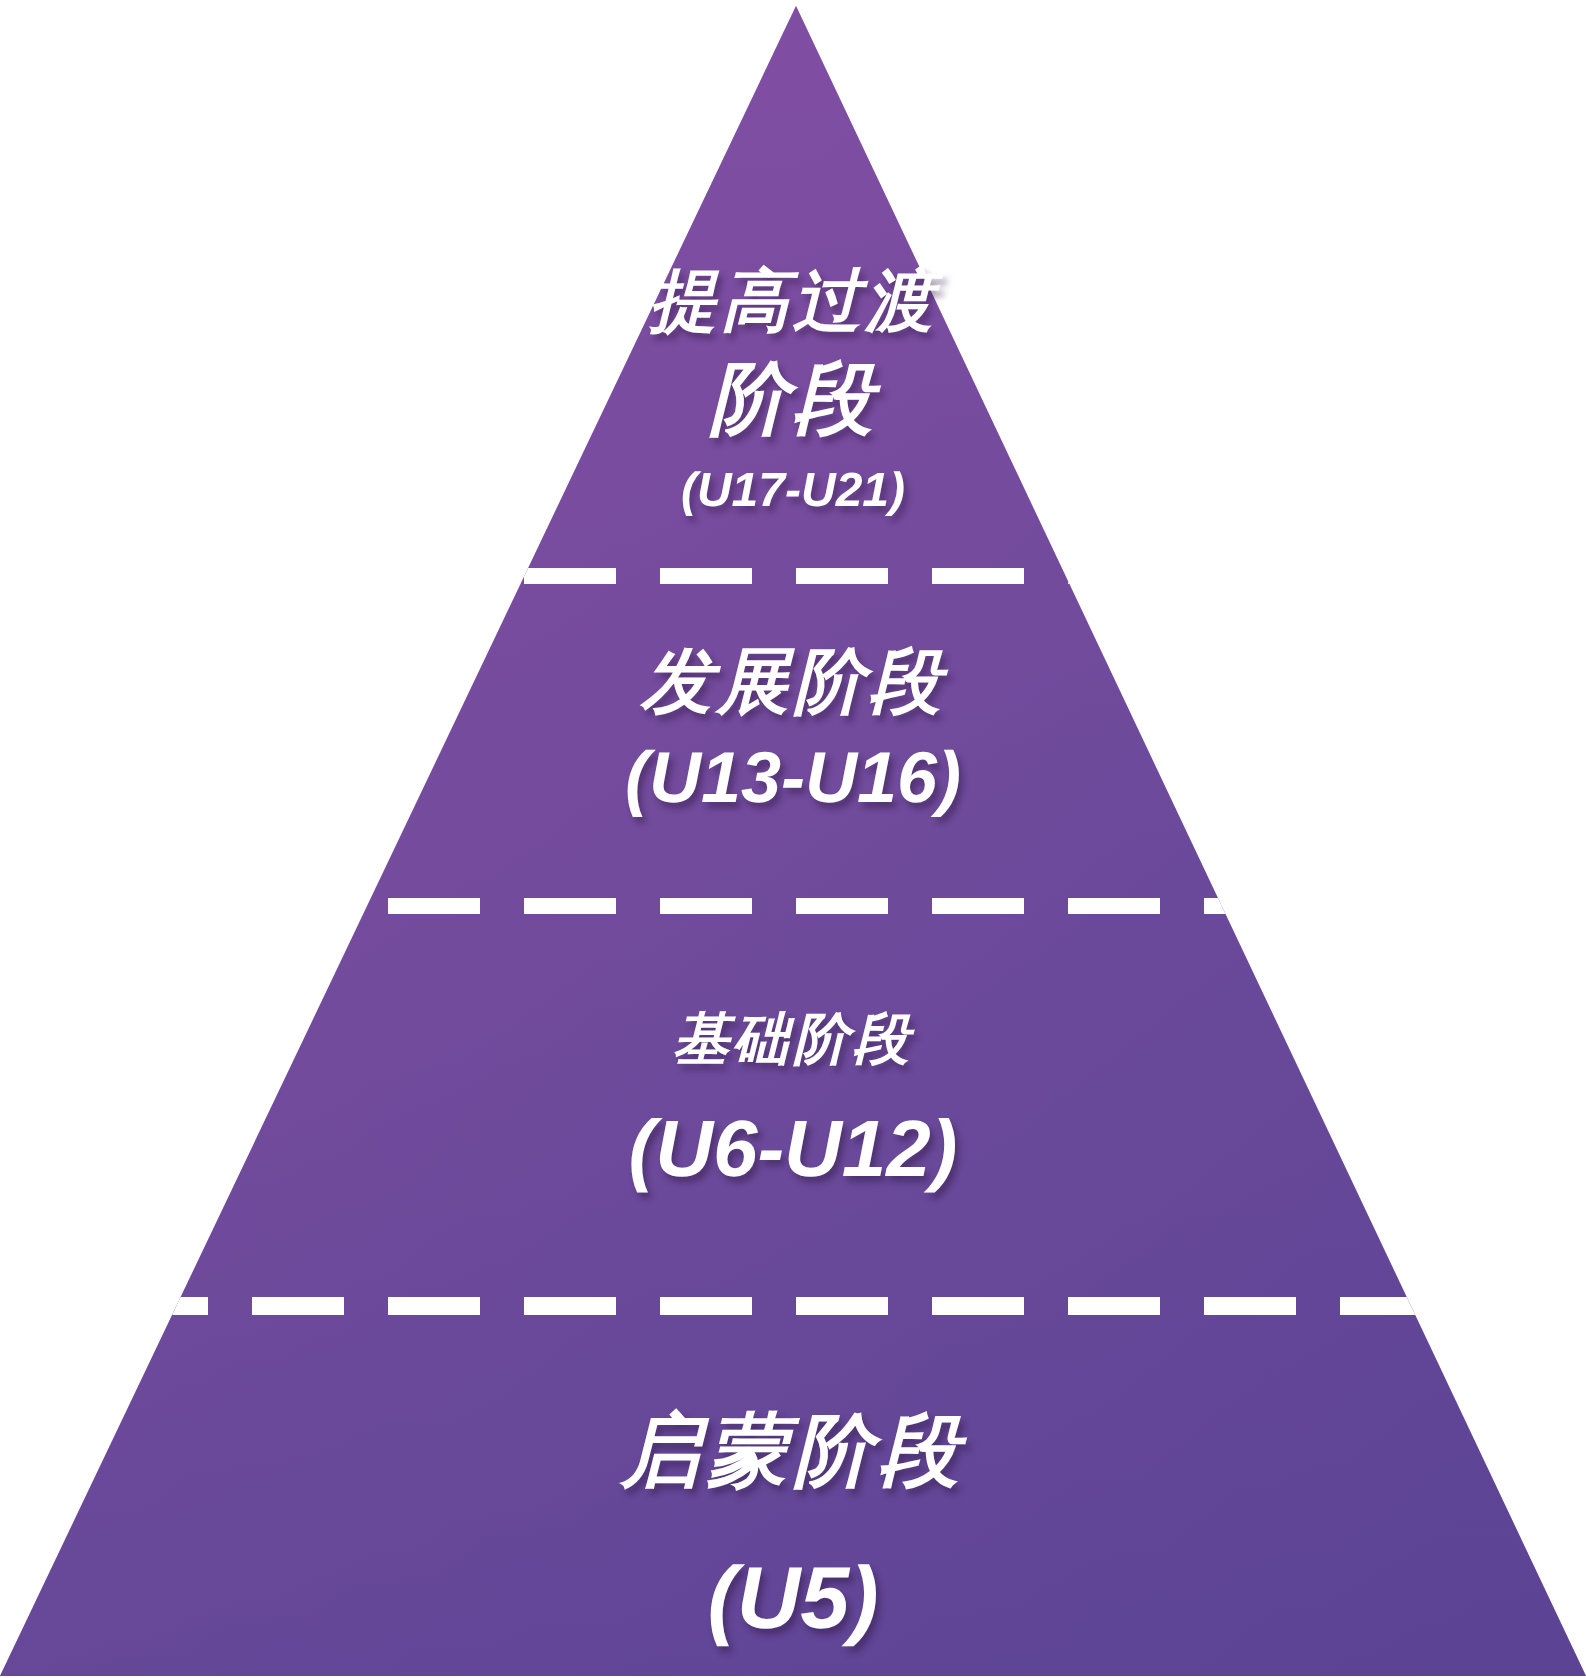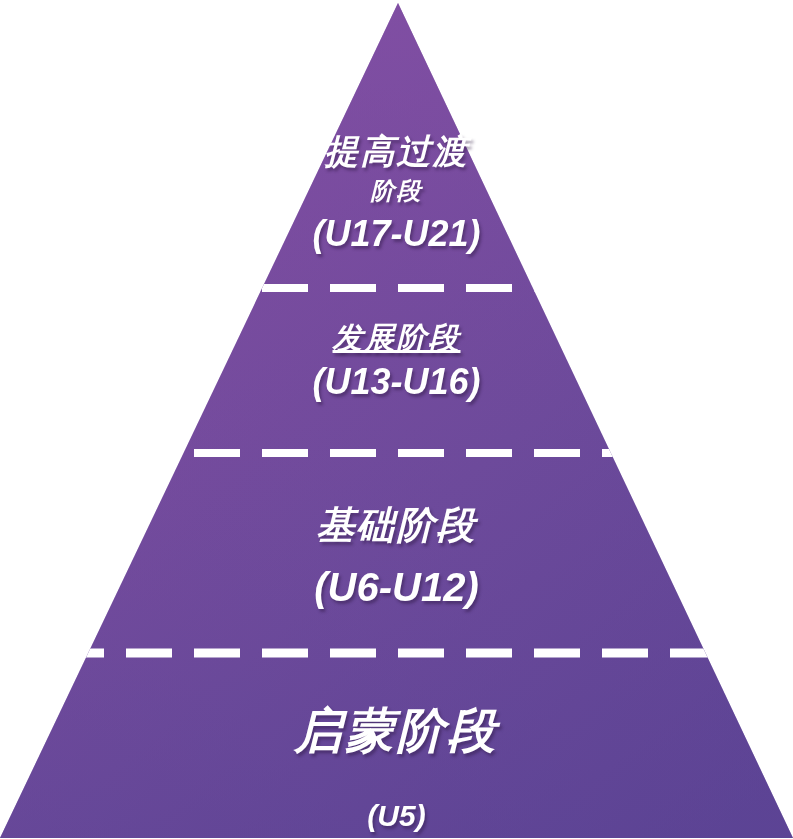--- a/index.html
+++ b/index.html
@@ -60,37 +60,37 @@
   .tier .age {
     display: block;
     font-size: 37px;
     letter-spacing: 0px;
     margin-top: 6px;
   }
 
   
   #tier-1 { top: 131px; }
   #tier-1 .cn-1 { display: block; font-size: 34px; letter-spacing: 2px; }
-  #tier-1 .cn-2 { display: block; font-size: 24px; letter-spacing: 2px; margin-top: 6px; }
-  #tier-1 .age  { font-size: 36px; margin-top: 8px; font-style: italic; }
+  #tier-1 .cn-2 { display: block; font-size: 40px; letter-spacing: 2px; margin-top: 6px; }
+  #tier-1 .age  { font-size: 24px; margin-top: 8px; font-style: italic; }
 
   
   #tier-2 { top: 320px; }
-  #tier-2 .cn  { font-size: 30px; text-decoration: underline; }
+  #tier-2 .cn  { font-size: 36px; }
   #tier-2 .age { font-size: 36px; }
 
   
   #tier-3 { top: 503px; }
-  #tier-3 .cn  { font-size: 38px; }
+  #tier-3 .cn  { font-size: 28px; }
   #tier-3 .age { font-size: 40px; margin-top: 16px; }
 
   
   #tier-4 { top: 703px; }
-  #tier-4 .cn  { font-size: 48px; letter-spacing: 3px; }
-  #tier-4 .age { font-size: 30px; margin-top: 38px; }
+  #tier-4 .cn  { font-size: 40px; letter-spacing: 3px; }
+  #tier-4 .age { font-size: 44px; margin-top: 24px; }
 </style>
 </head>
 <body>
 
 <div id="pyramid-diagram">
 
   <svg id="pyramid-svg" viewBox="0 0 793 839" preserveAspectRatio="none">
     <defs>
       <linearGradient id="pyrGrad" x1="0.12" y1="0" x2="0.9" y2="1">
         <stop offset="0%" stop-color="#8150a4"></stop>

